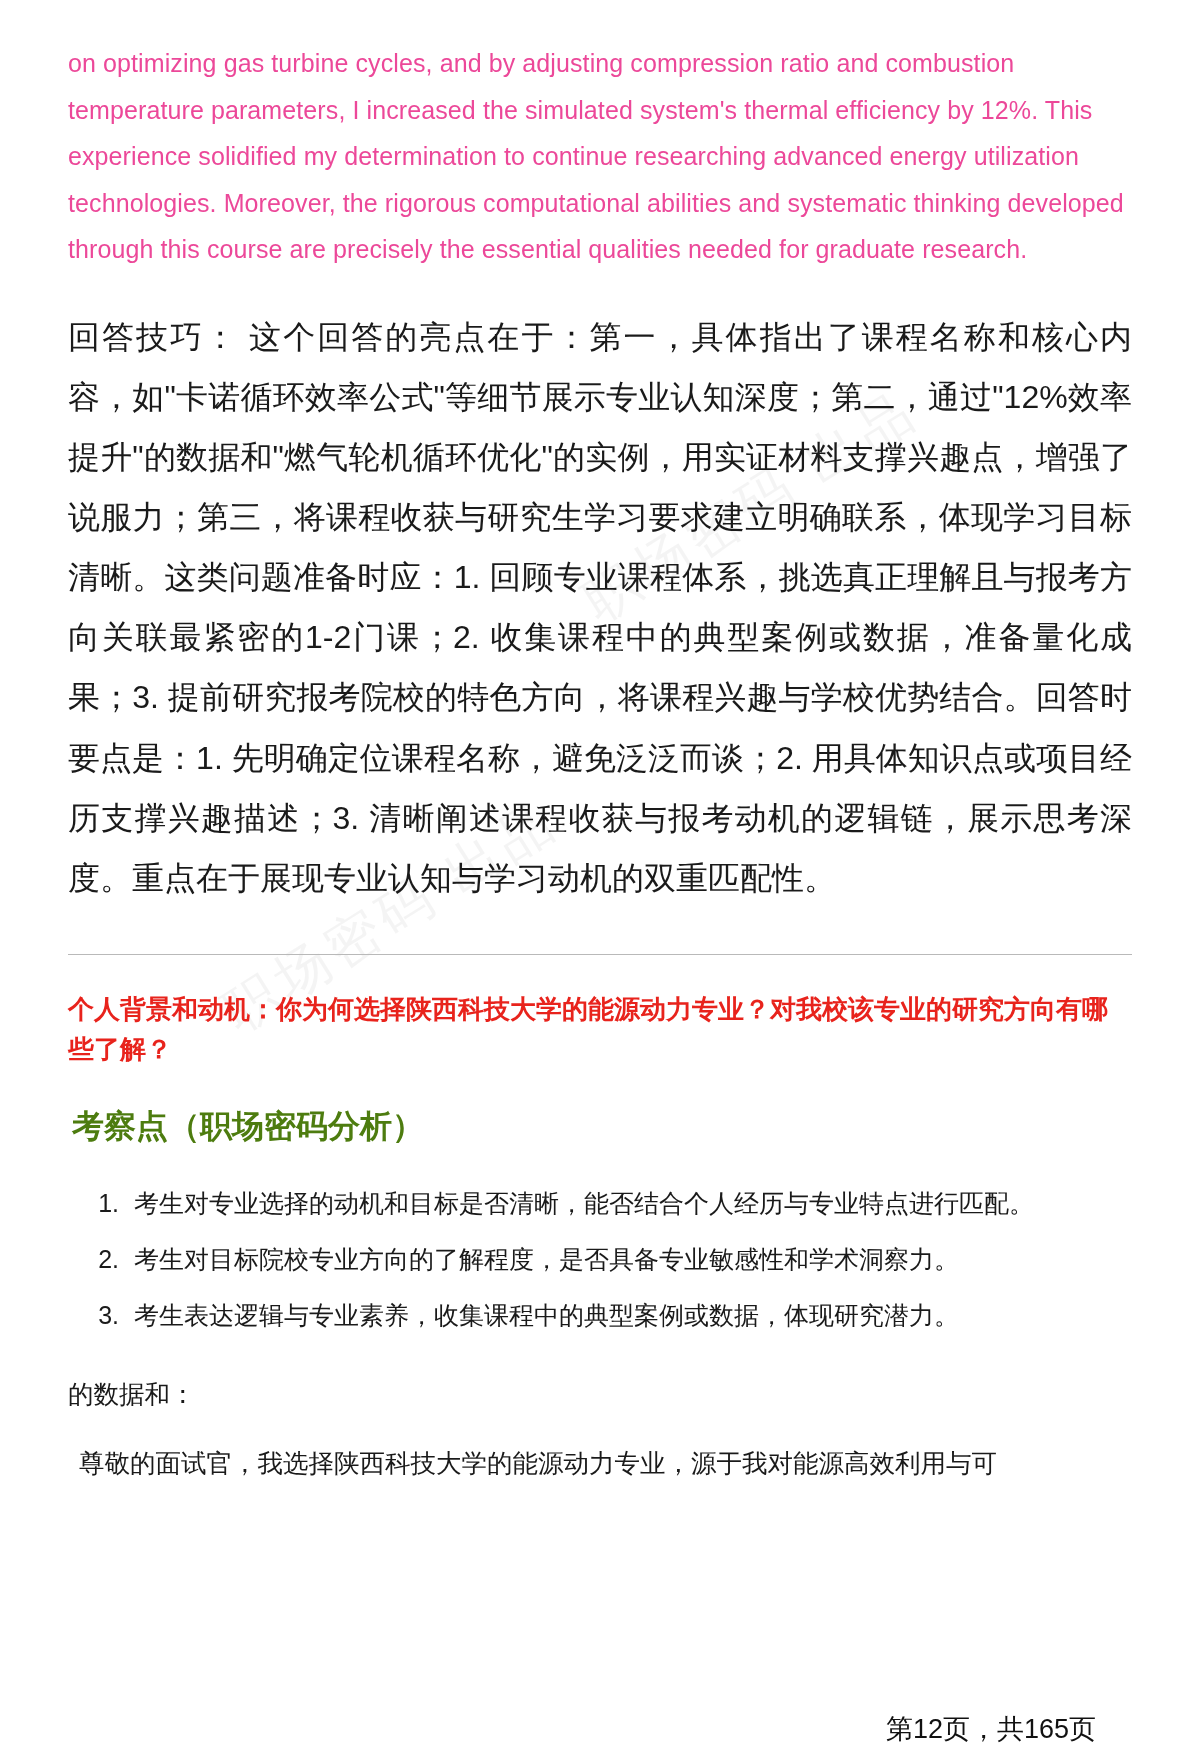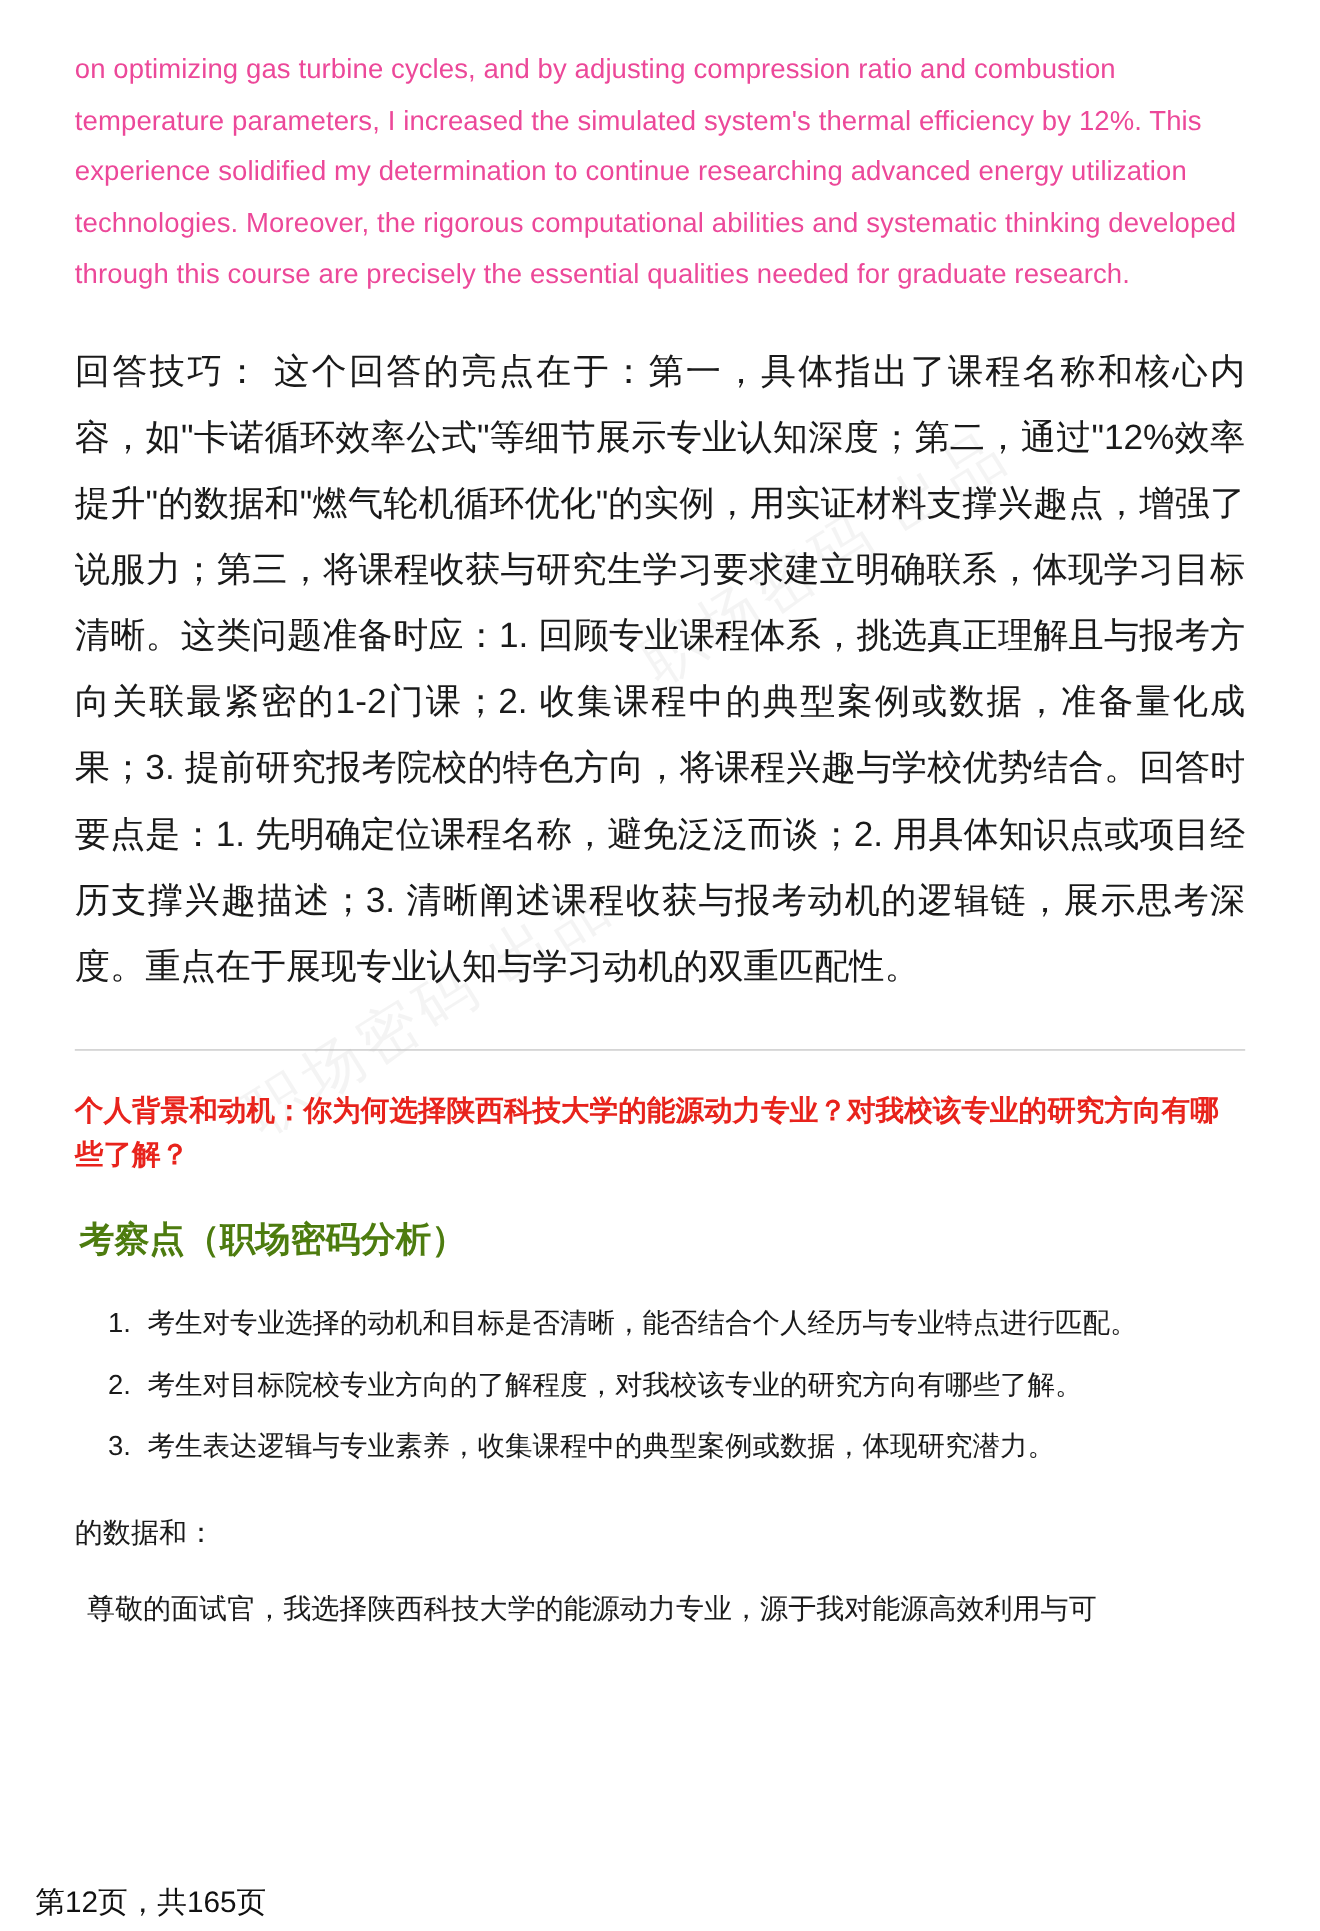--- a/index.html
+++ b/index.html
@@ -111,25 +111,24 @@
     font-size: 25.5px;
     line-height: 1.85;
     margin: 0 0 8px 11px;
   }
 
   .footer {
     position: absolute;
     left: 0;
     bottom: 8px;
     width: 1096px;
-    text-align: left;
+    text-align: right;
     font-size: 27px;
     color: #111;
     z-index: 2;
-    margin-left: 32px;
   }
 </style>
 </head>
 <body>
 
 <div class="page">
 
   <div class="watermark">
     <span class="wm1">职场密码 出品</span>
     <span class="wm2">职场密码 出品</span>
@@ -142,21 +141,21 @@
     <p class="body-cn">回答技巧： 这个回答的亮点在于：第一，具体指出了课程名称和核心内容，如"卡诺循环效率公式"等细节展示专业认知深度；第二，通过"12%效率提升"的数据和"燃气轮机循环优化"的实例，用实证材料支撑兴趣点，增强了说服力；第三，将课程收获与研究生学习要求建立明确联系，体现学习目标清晰。这类问题准备时应：1. 回顾专业课程体系，挑选真正理解且与报考方向关联最紧密的1-2门课；2. 收集课程中的典型案例或数据，准备量化成果；3. 提前研究报考院校的特色方向，将课程兴趣与学校优势结合。回答时要点是：1. 先明确定位课程名称，避免泛泛而谈；2. 用具体知识点或项目经历支撑兴趣描述；3. 清晰阐述课程收获与报考动机的逻辑链，展示思考深度。重点在于展现专业认知与学习动机的双重匹配性。</p>
 
     <hr class="divider">
 
     <h2 class="q-heading">个人背景和动机：你为何选择陕西科技大学的能源动力专业？对我校该专业的研究方向有哪些了解？</h2>
 
     <h3 class="sub-heading">考察点（职场密码分析）</h3>
 
     <ol class="points">
       <li>考生对专业选择的动机和目标是否清晰，能否结合个人经历与专业特点进行匹配。</li>
-      <li>考生对目标院校专业方向的了解程度，对我校该专业的研究方向有哪些了解。</li>
+      <li>考生对目标院校专业方向的了解程度，是否具备专业敏感性和学术洞察力。</li>
       <li>考生表达逻辑与专业素养，收集课程中的典型案例或数据，体现研究潜力。</li>
     </ol>
 
     <p class="label-line">的数据和：</p>
 
     <p class="answer-line">尊敬的面试官，我选择陕西科技大学的能源动力专业，源于我对能源高效利用与可</p>
 
   </div>
 
   <div class="footer">第12页，共165页</div>

